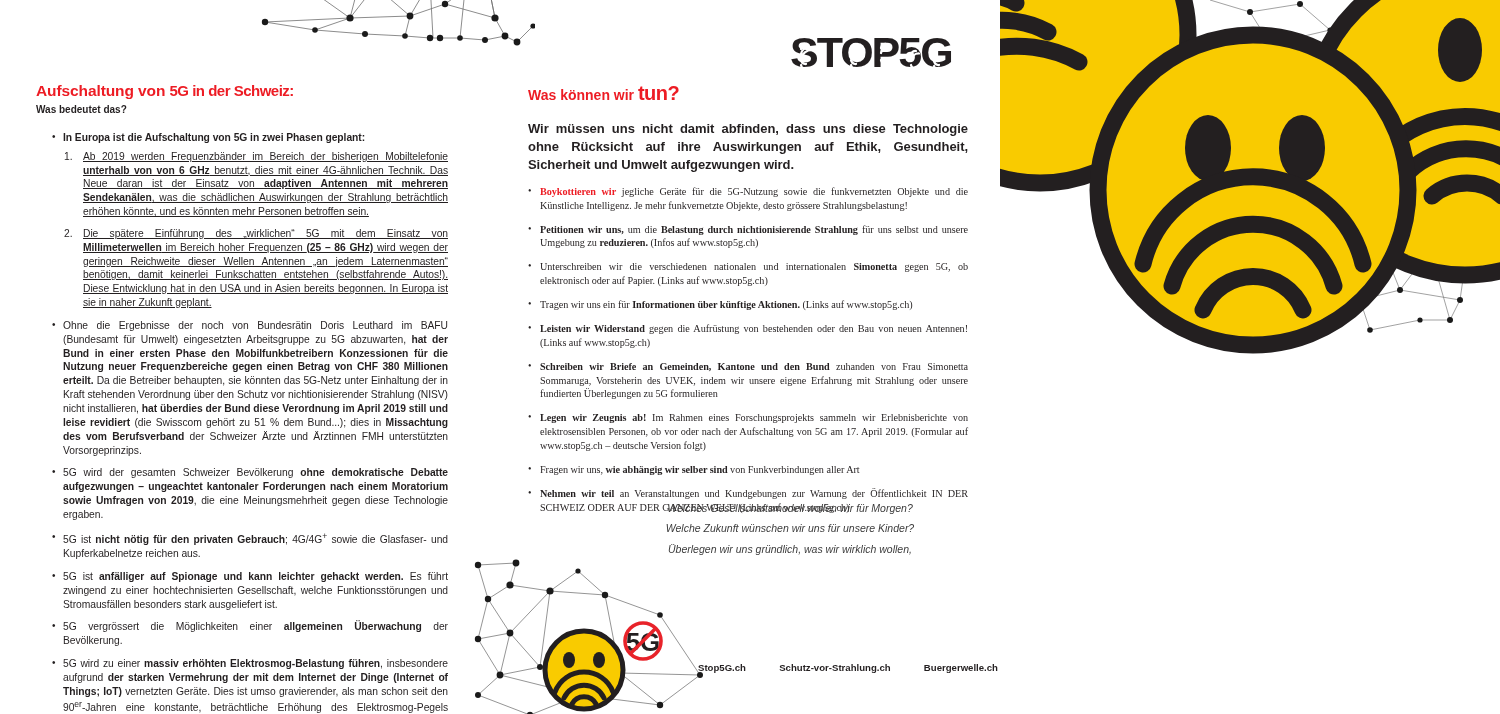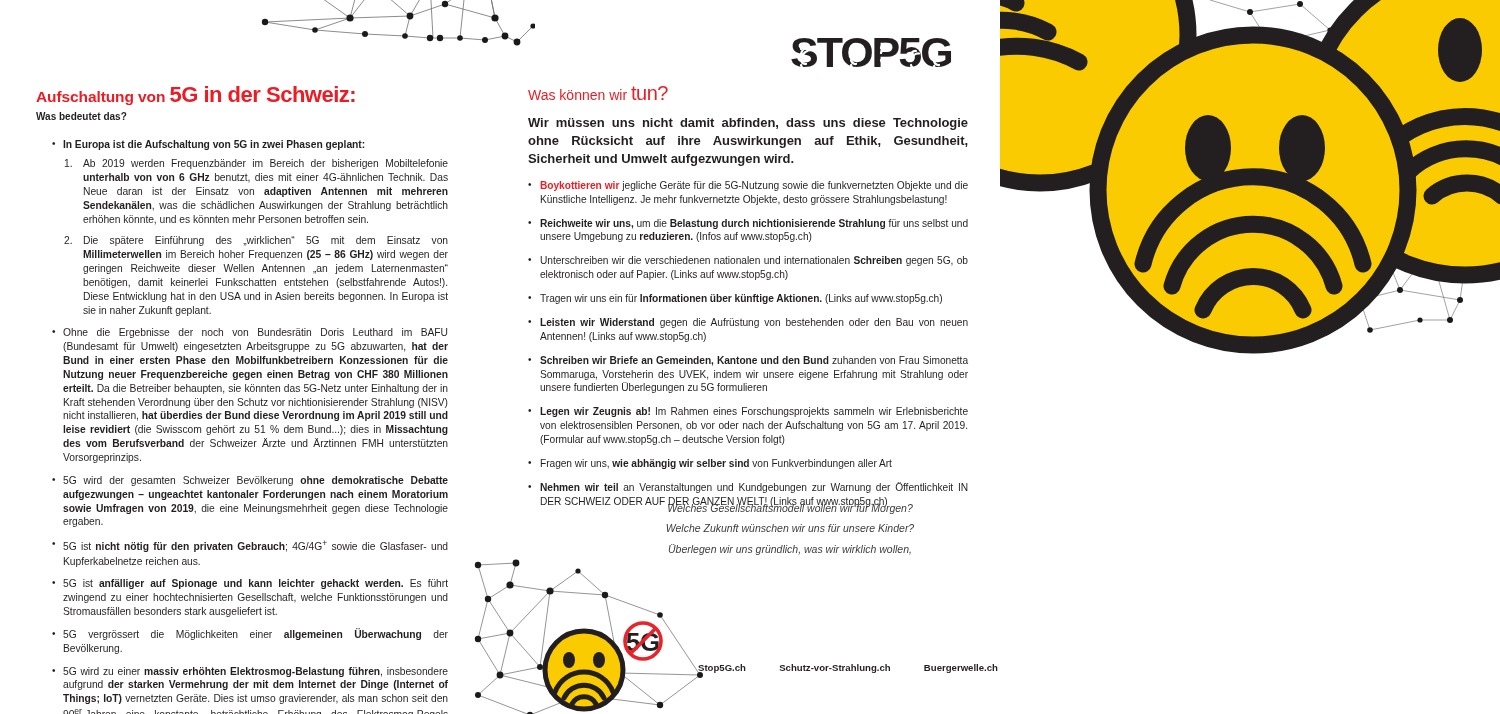--- a/index.html
+++ b/index.html
@@ -14,52 +14,52 @@
   .mesh{position:absolute;pointer-events:none;}
   .mesh-top{left:255px;top:-34px;width:280px;height:92px;}
   .mesh-bottom{left:470px;top:555px;width:250px;height:165px;}
 
   
   .col-left{position:absolute;left:36px;top:82px;width:428px;}
   .h-red{
     color:#ed1c24;font-weight:bold;font-size:15.5px;letter-spacing:-0.1px;
     line-height:1.15;margin:0;
   }
-  .h-red .big{font-size:22px;letter-spacing:-0.5px;}
+  .h-red .big{font-size:15px;letter-spacing:-0.5px;}
   .h-sub{font-size:10px;font-weight:bold;color:#231f20;margin:4px 0 12px 0;}
 
   ul.bl{list-style:none;margin:16px;padding:0;}
   ul.bl > li{
     position:relative;padding-left:11px;margin-bottom:9px;
     font-size:10.3px;line-height:1.345;text-align:justify;
     letter-spacing:-0.05px;
   }
   ul.bl > li:before{
     content:"\2022";position:absolute;left:0;top:-1px;font-size:10px;color:#231f20;
   }
-  ol.sub{list-style:none;margin:5px 0 0 0;padding:0;counter-reset:sn;}
+  ol.sub{list-style:none;margin:5px 0 0 0;padding:0;counter-reset:sn;text-decoration:underline;}
   ol.sub > li{
     position:relative;padding-left:20px;margin-bottom:8px;
     font-size:10.3px;line-height:1.345;text-align:justify;counter-increment:sn;
     letter-spacing:-0.05px;
   }
   ol.sub > li:before{
     content:counter(sn) ".";position:absolute;left:1px;top:0;font-size:10.3px;
   }
   b,strong{font-weight:bold;}
 
   
   .col-mid{position:absolute;left:528px;top:82px;width:440px;}
-  .h-red2{color:#ed1c24;font-weight:normal;font-size:14px;margin:0 0 9px 0;}
+  .h-red2{color:#ed1c24;font-weight:bold;font-size:14px;margin:0 0 15px 0;}
   .h-red2 .big{font-size:20px;letter-spacing:-0.5px;}
   .lead{
     font-size:13px;font-weight:bold;line-height:1.38;text-align:justify;
     margin:0 0 11px 0;letter-spacing:-0.05px;
   }
-  ul.bl2{list-style:none;margin:0;padding:0;}
+  ul.bl2{list-style:none;margin:0;padding:0;font-family:Liberation Serif, serif;}
   ul.bl2 > li{
     position:relative;padding-left:12px;margin-bottom:10px;
     font-size:10.2px;line-height:1.36;text-align:justify;letter-spacing:-0.05px;
   }
   ul.bl2 > li:before{
     content:"\2022";position:absolute;left:0;top:-1px;font-size:10px;
   }
   .redb{color:#ed1c24;font-weight:bold;}
 
   
@@ -162,22 +162,22 @@
   </div>
 
   <div class="col-mid">
     <h2 class="h-red2">
       <span>Was können wir </span><span class="big">tun?</span>
     </h2>
     <p class="lead">Wir müssen uns nicht damit abfinden, dass uns diese Technologie ohne Rücksicht auf ihre Auswirkungen auf Ethik, Gesundheit, Sicherheit und Umwelt aufgezwungen wird.</p>
 
     <ul class="bl2">
       <li><span class="redb">Boykottieren wir</span> jegliche Geräte für die 5G-Nutzung sowie die funkvernetzten Objekte und die Künstliche Intelligenz. Je mehr funkvernetzte Objekte, desto grössere Strahlungsbelastung!</li>
-      <li><b>Reichweite wir uns,</b> um die <b>Belastung durch nichtionisierende Strahlung</b> für uns selbst und unsere Umgebung zu <b>reduzieren.</b> (Infos auf www.stop5g.ch)</li>
-      <li>Unterschreiben wir die verschiedenen nationalen und internationalen <b>Schreiben</b> gegen 5G, ob elektronisch oder auf Papier. (Links auf www.stop5g.ch)</li>
+      <li><b>Petitionen wir uns,</b> um die <b>Belastung durch nichtionisierende Strahlung</b> für uns selbst und unsere Umgebung zu <b>reduzieren.</b> (Infos auf www.stop5g.ch)</li>
+      <li>Unterschreiben wir die verschiedenen nationalen und internationalen <b>Simonetta</b> gegen 5G, ob elektronisch oder auf Papier. (Links auf www.stop5g.ch)</li>
       <li>Tragen wir uns ein für <b>Informationen über künftige Aktionen.</b> (Links auf www.stop5g.ch)</li>
       <li><b>Leisten wir Widerstand</b> gegen die Aufrüstung von bestehenden oder den Bau von neuen Antennen! (Links auf www.stop5g.ch)</li>
       <li><b>Schreiben wir Briefe an Gemeinden, Kantone und den Bund</b> zuhanden von Frau Simonetta Sommaruga, Vorsteherin des UVEK, indem wir unsere eigene Erfahrung mit Strahlung oder unsere fundierten Überlegungen zu 5G formulieren</li>
       <li><b>Legen wir Zeugnis ab!</b> Im Rahmen eines Forschungsprojekts sammeln wir Erlebnisberichte von elektrosensiblen Personen, ob vor oder nach der Aufschaltung von 5G am 17. April 2019. (Formular auf www.stop5g.ch – deutsche Version folgt)</li>
       <li>Fragen wir uns, <b>wie abhängig wir selber sind</b> von Funkverbindungen aller Art</li>
       <li><b>Nehmen wir teil</b> an Veranstaltungen und Kundgebungen zur Warnung der Öffentlichkeit IN DER SCHWEIZ ODER AUF DER GANZEN WELT! (Links auf www.stop5g.ch)</li>
     </ul>
   </div>
 
   <svg class="mesh mesh-bottom" viewBox="0 0 250 165">

